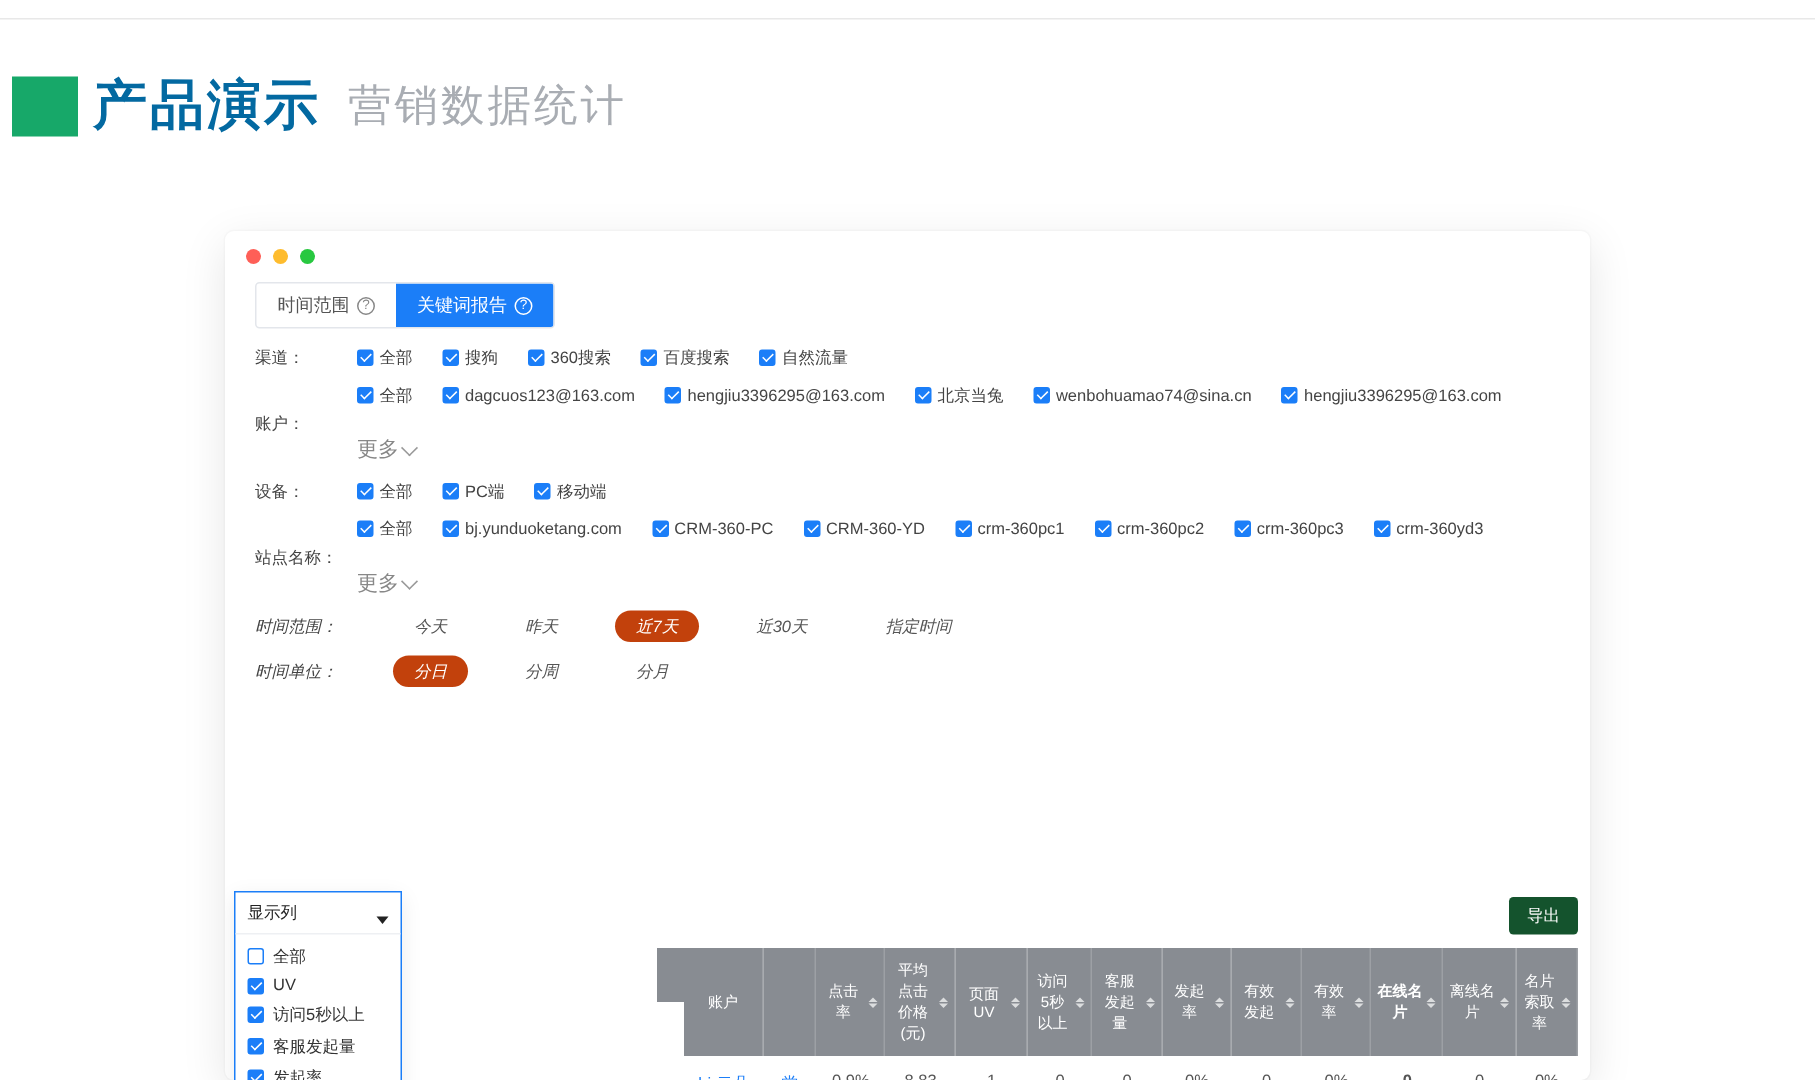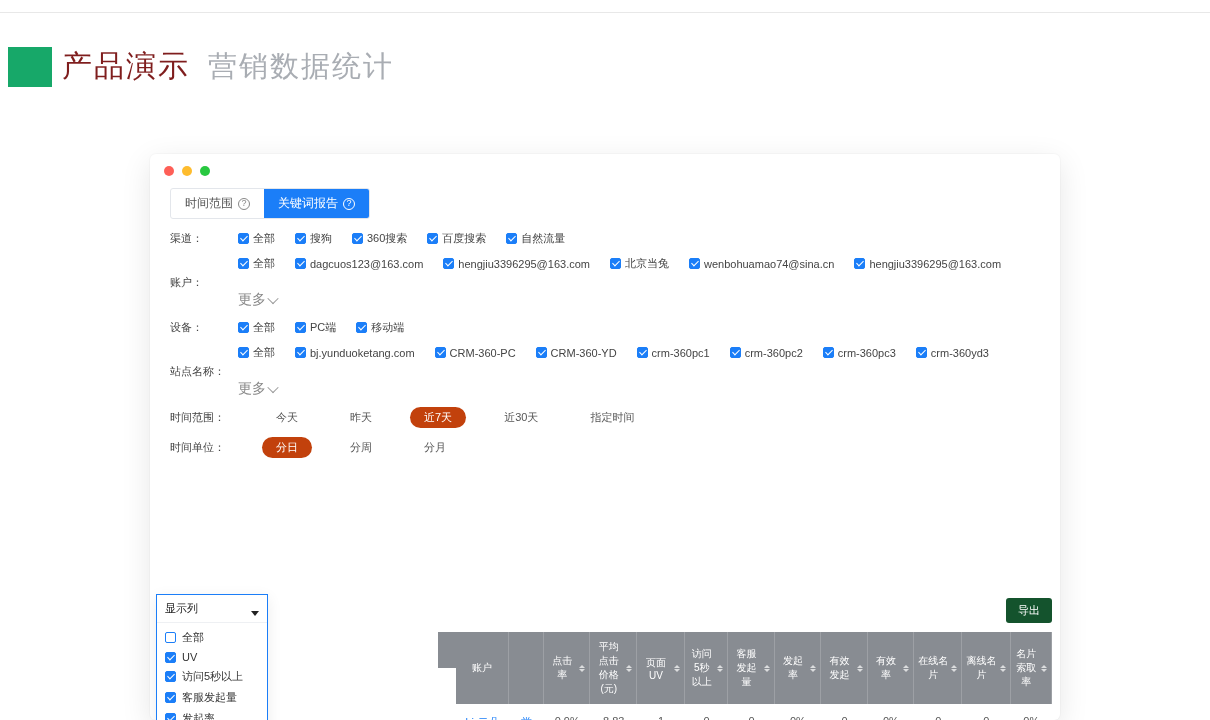--- a/index.html
+++ b/index.html
@@ -4,21 +4,21 @@
   <style>
     * { box-sizing: border-box; margin: 0; padding: 0; }
     body { font-family: "PingFang SC","Microsoft YaHei",Arial,sans-serif; background: #fff; color: #333; }
 
     .page { width: 1210px; height: 720px; position: relative; overflow: hidden; }
 
     
     .topline { position: absolute; top: 12px; left: 0; width: 1210px; height: 1px; background: #e8e8e8; }
     .title-bar { position: absolute; top: 46px; left: 8px; display: flex; align-items: center; }
     .green-block { width: 44px; height: 40px; background: #17a869; margin-right: 10px; }
-    .title-main { font-size: 30px; font-weight: 400; color: #7f1d1d; letter-spacing: 2px; }
+    .title-main { font-size: 36px; font-weight: 700; color: #0369a1; letter-spacing: 2px; }
     .title-sub { font-size: 29px; color: #a9adb3; margin-left: 18px; letter-spacing: 2px; }
 
     
     .window {
       position: absolute; top: 154px; left: 150px; width: 910px; height: 566px;
       background: #fff; border-radius: 6px;
       box-shadow: 0 8px 30px rgba(0,0,0,.10), 0 0 0 1px rgba(0,0,0,.02);
       overflow: hidden;
     }
     .traffic { padding: 12px 14px 8px; display: flex; gap: 8px; }
@@ -37,21 +37,21 @@
     
     .filter-row { display: flex; margin: 9px 0; font-size: 11px; color:#333; min-height: 18px; align-items: center; }
     .filter-label { width: 58px; text-align: left; margin-right: 10px; color:#444; }
     .opts { display: flex; flex-wrap: wrap; gap: 20px; align-items: center; flex: 1; }
     .opt { display: inline-flex; align-items: center; gap: 4px; color: #444; cursor: pointer; }
     .chk { width: 11px; height: 11px; border: 1px solid #1b7ef8; background: #1b7ef8; border-radius: 2px; position: relative; }
     .chk::after { content:""; position:absolute; top:0px; left:3px; width:3px; height:6px; border-right:1.5px solid #fff; border-bottom:1.5px solid #fff; transform: rotate(45deg); }
     .more { color:#888; display:flex; align-items:center; gap:3px; font-size:14px; }
     .chev-down { width:8px; height:8px; border-right:1.5px solid #999; border-bottom:1.5px solid #999; transform: rotate(45deg) translate(-1px,-1px); }
 
-    .pill-row { display:flex; gap:24px; align-items:center; }
+    .pill-row { display:flex; gap:24px; align-items:center;font-style:italic; }
     .pill { padding: 3px 14px; border-radius: 12px; font-size: 11px; color:#555; cursor:pointer; }
     .pill.active { background:#c2410c; color:#fff; }
 
     
     .col-select {
       position: absolute; left: 6px; top: 440px; width: 112px;
       border: 1px solid #1b7ef8; background:#fff; z-index: 20;
       font-size: 11px; box-shadow: 0 4px 14px rgba(0,0,0,.08);
     }
     .col-select .header { padding: 6px 8px; display:flex; align-items:flex-end; justify-content:space-between; color:#222; border-bottom:1px solid #eef0f3;}
@@ -75,21 +75,21 @@
     .sort .su{width:0;height:0;border-left:3px solid transparent;border-right:3px solid transparent;border-bottom:3px solid rgba(255,255,255,.7);}
     .sort .sd{width:0;height:0;border-left:3px solid transparent;border-right:3px solid transparent;border-top:3px solid rgba(255,255,255,.7);}
 
     .tr { display:flex; }
     .td { font-size:11px; color:#555; padding: 11px 4px; text-align:center; border-bottom:1px solid #eceef1;}
     .td.link { color:#1b7ef8; }
 
     .w0{width:62px;} .wH{width:40px;}
     .w1{width:54px;} .w2{width:54px;} .w3{width:56px;} .w4{width:50px;}
     .w5{width:54px;} .w6{width:54px;} .w7{width:54px;} .w8{width:54px;}
-    .w9{width:56px;} .w10{width:56px;} .w11{width:48px;}
+    .w9{width:56px;font-weight:bold;} .w10{width:56px;} .w11{width:48px;}
 
     
     .ghost-col { position:absolute; top:478px; left:288px; width:18px; height: 36px; background:#888c92; }
   </style>
 </head>
 <body>
 
 <div class="page">
   <div class="topline"></div>
 

